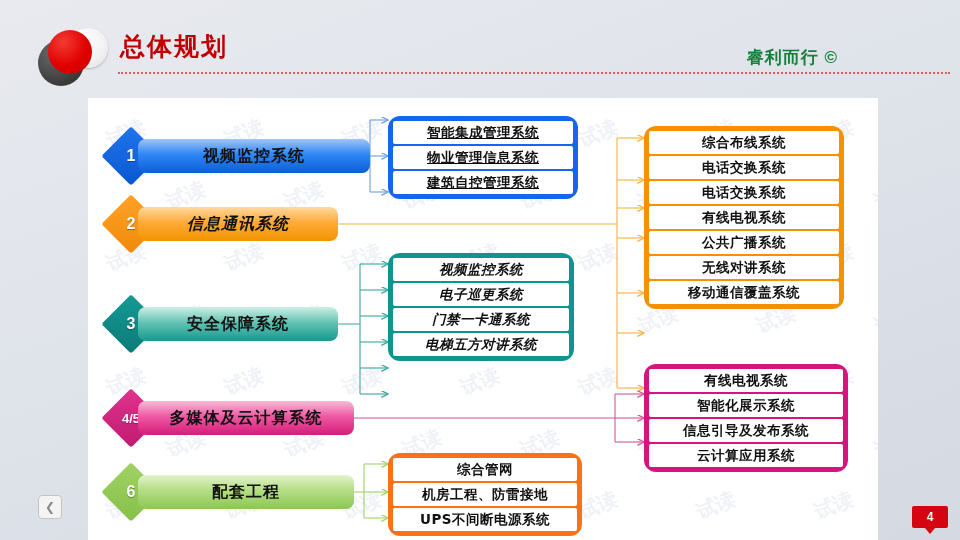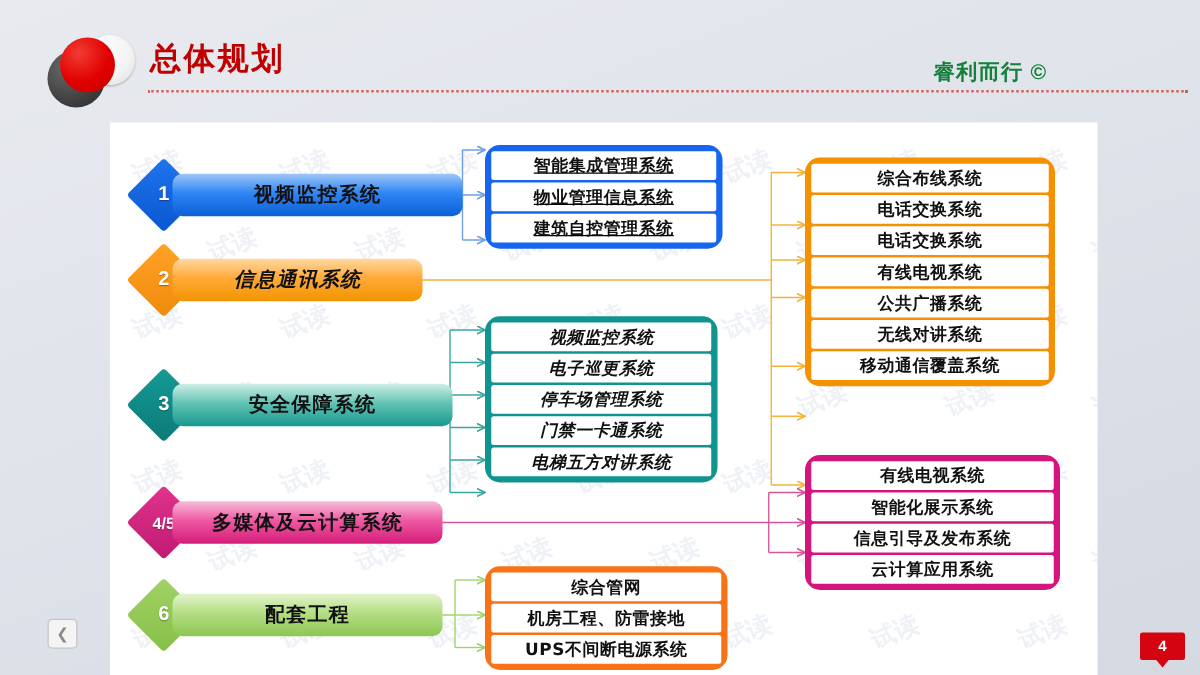--- a/index.html
+++ b/index.html
@@ -46,21 +46,21 @@
   .bar{position:absolute;left:28px;top:0;height:34px;border-radius:8px;
     display:flex;align-items:center;justify-content:center;}
   .bar span{color:#111;font-size:16px;font-weight:bold;letter-spacing:1px;
     font-family:"DejaVu Sans","Liberation Sans",sans-serif;}
 
   .r1 .dia{background:linear-gradient(135deg,#1f74ed,#0a57d0);}
   .r1 .bar{width:232px;background:linear-gradient(180deg,#9fc6f7,#2f86f5 45%,#0b5fd6);}
   .r2 .dia{background:linear-gradient(135deg,#ffa228,#f08a0a);}
   .r2 .bar{width:200px;background:linear-gradient(180deg,#ffd9a0,#ffaa3a 45%,#f29400);font-style:italic;}
   .r3 .dia{background:linear-gradient(135deg,#159a95,#0c7a78);}
-  .r3 .bar{width:224px;background:linear-gradient(180deg,#cfeee6,#63c4b4 45%,#17988f);}
+  .r3 .bar{width:200px;background:linear-gradient(180deg,#cfeee6,#63c4b4 45%,#17988f);}
   .r4 .dia{background:linear-gradient(135deg,#e0338c,#c01a72);}
   .r4 .bar{width:216px;background:linear-gradient(180deg,#f7bcd9,#ef59a3 45%,#d41d79);}
   .r6 .dia{background:linear-gradient(135deg,#a0d264,#86c048);}
   .r6 .bar{width:216px;background:linear-gradient(180deg,#e2f3cc,#b4de84 45%,#8dc653);}
 
   
   .group{position:absolute;border-radius:12px;padding:5px;box-sizing:border-box;}
   .group .it{background:#fff;border-radius:2px;height:23px;margin-bottom:2px;
     display:flex;align-items:center;justify-content:center;}
   .group .it:last-child{margin-bottom:0;}
@@ -290,23 +290,20 @@
         </div>
       </div>
     <div class="group g-teal" id="g-teal" style="left:300px;top:155px;width:186px;">
         <div class="it">
           <span>视频监控系统</span>
         </div>
         <div class="it">
           <span>电子巡更系统</span>
         </div>
         <div class="it">
-          <span>停车场管理系统</span>
-        </div>
-        <div class="it">
           <span>门禁一卡通系统</span>
         </div>
         <div class="it">
           <span>电梯五方对讲系统</span>
         </div>
       </div>
     <div class="group g-pink" id="g-pink" style="left:556px;top:266px;width:204px;">
         <div class="it">
           <span>有线电视系统</span>
         </div>

